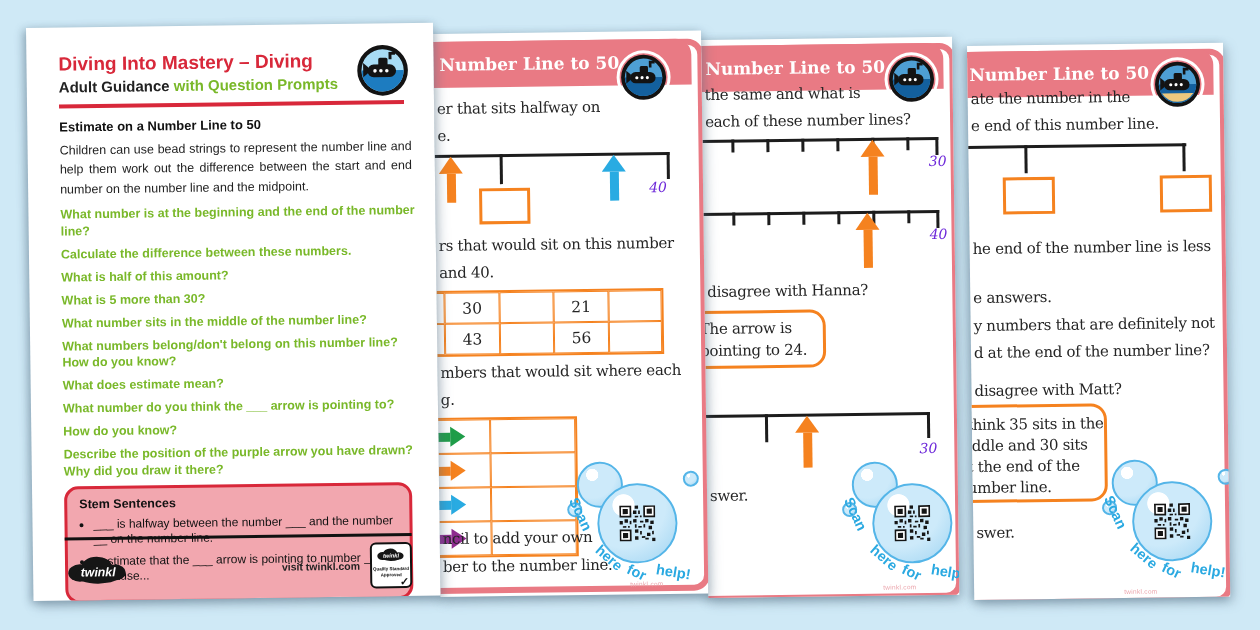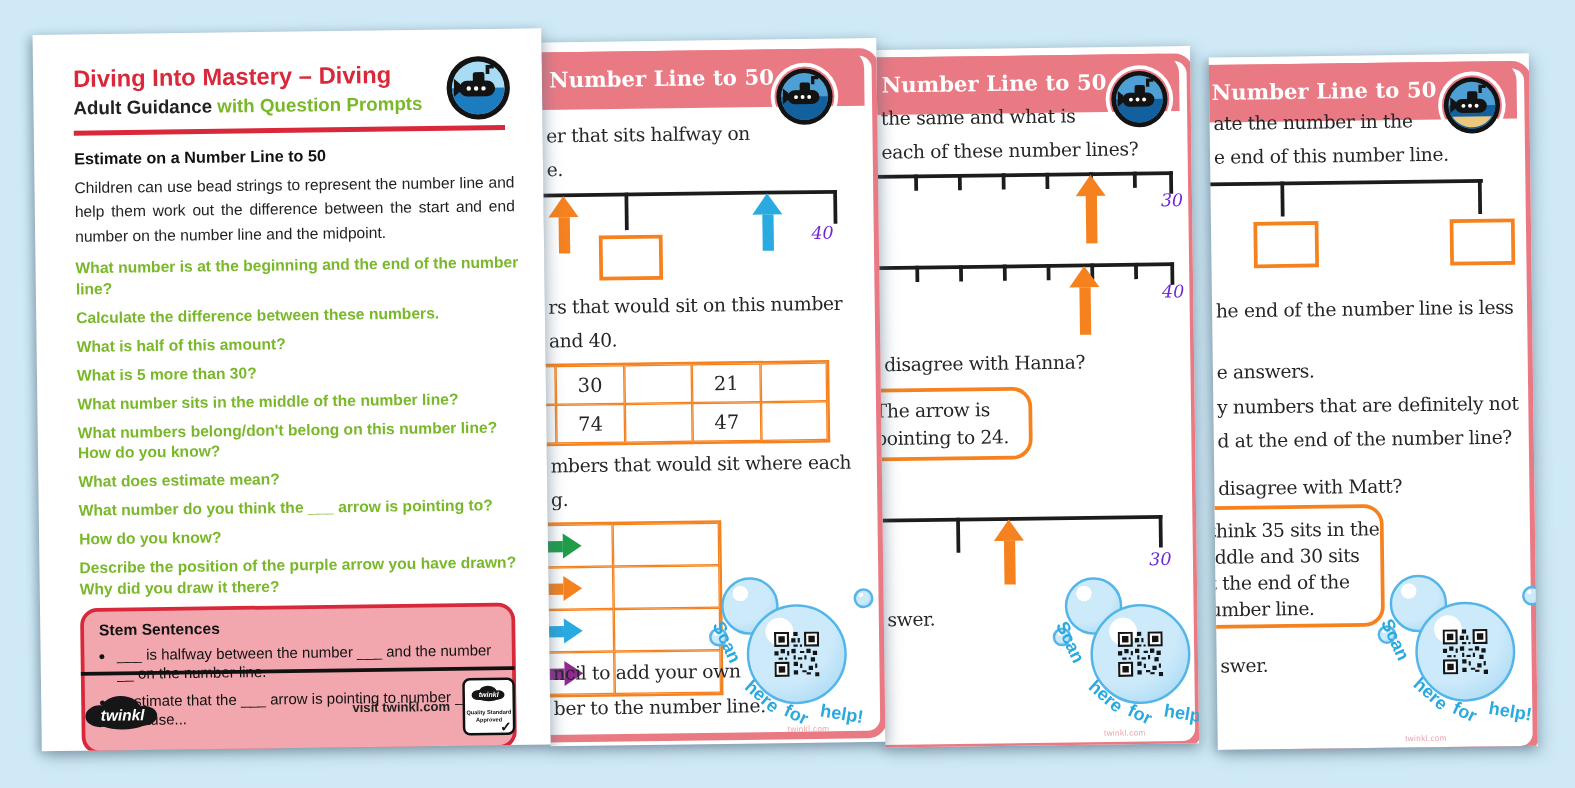--- a/index.html
+++ b/index.html
@@ -213,23 +213,23 @@
     <span class="ser" style="left:3px;top:203px;">rs that would sit on this number</span>
     <span class="ser" style="left:3px;top:230px;">and 40.</span>
 
     <div class="otable" style="left:-42px;top:257px;grid-template-columns:48px 55px 54px 55px 53px;grid-auto-rows:31px;">
       <div></div>
       <div>30</div>
       <div></div>
       <div>21</div>
       <div></div>
       <div></div>
-      <div>74</div>
-      <div></div>
-      <div>47</div>
+      <div>43</div>
+      <div></div>
+      <div>56</div>
       <div></div>
     </div>
     <span class="ser" style="left:3px;top:330px;">mbers that would sit where each</span>
     <span class="ser" style="left:3px;top:357px;">g.</span>
 
     <div class="otable" style="left:-30px;top:384px;grid-template-columns:80px 85px;grid-auto-rows:34px;">
       <div>
           <span class="ra" style="--c:#1f9d49;">
             <i class="ra-s"></i>
             <i class="ra-h"></i>

